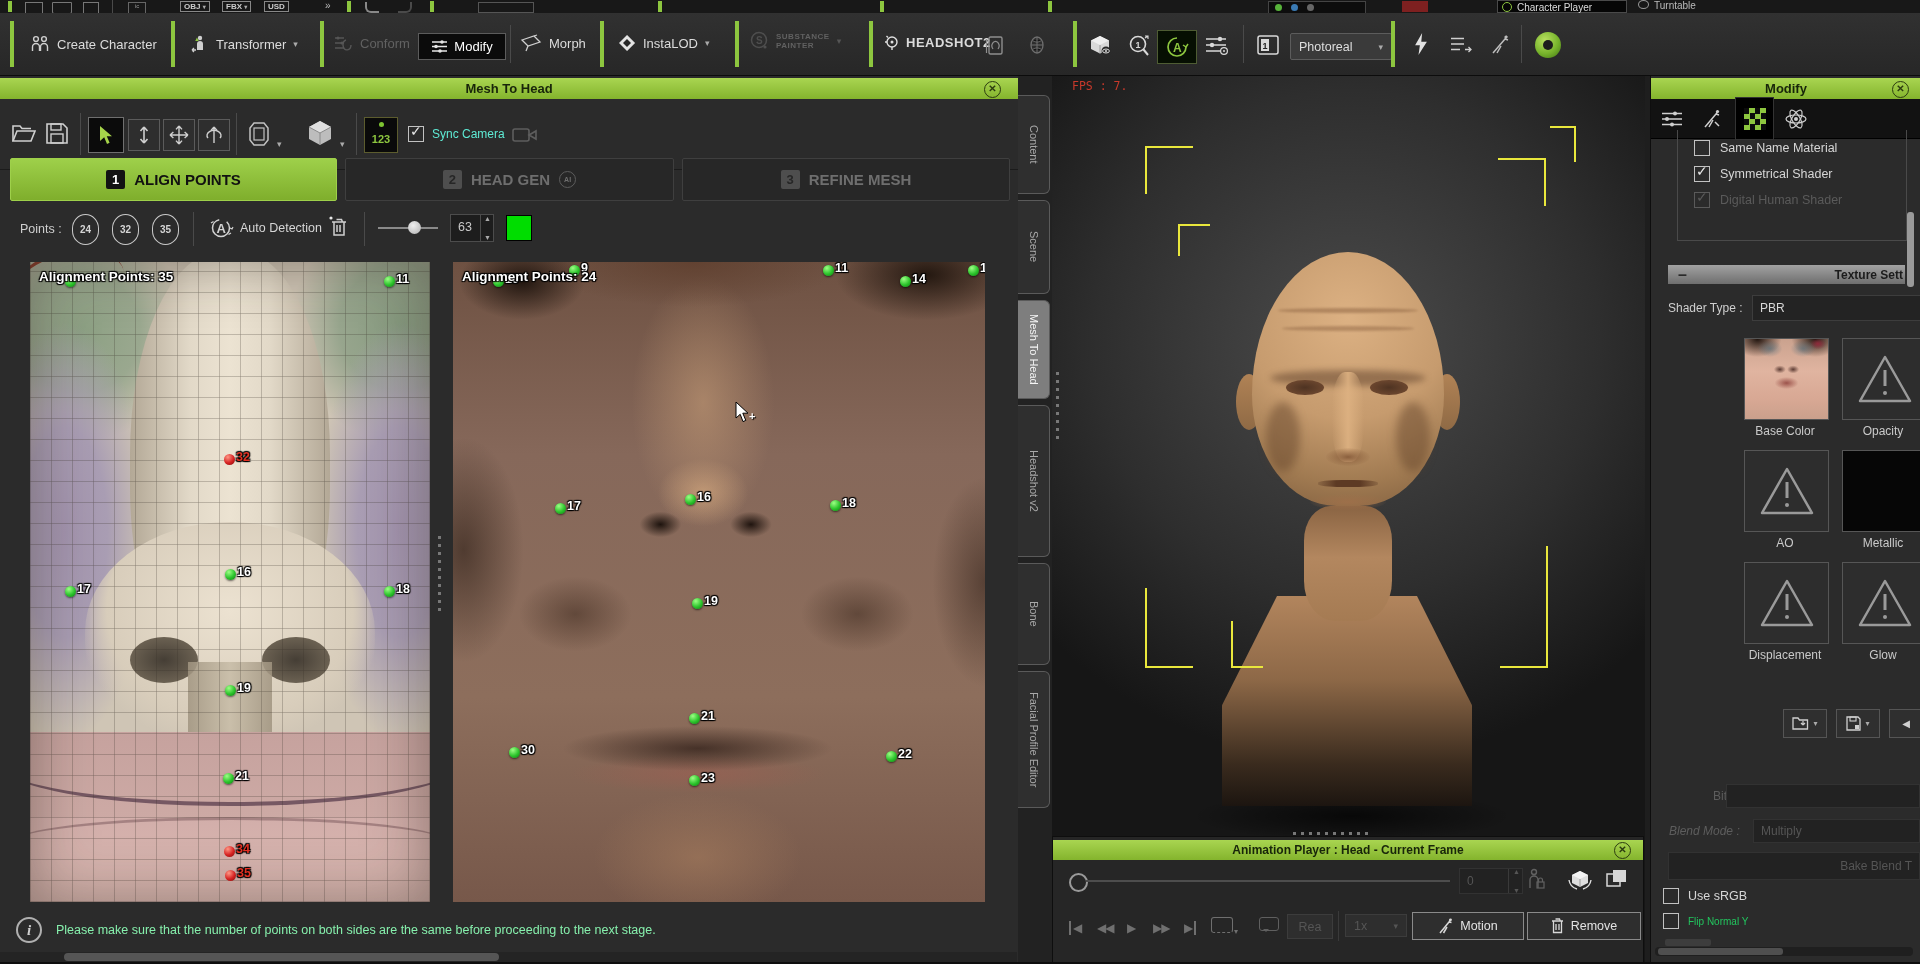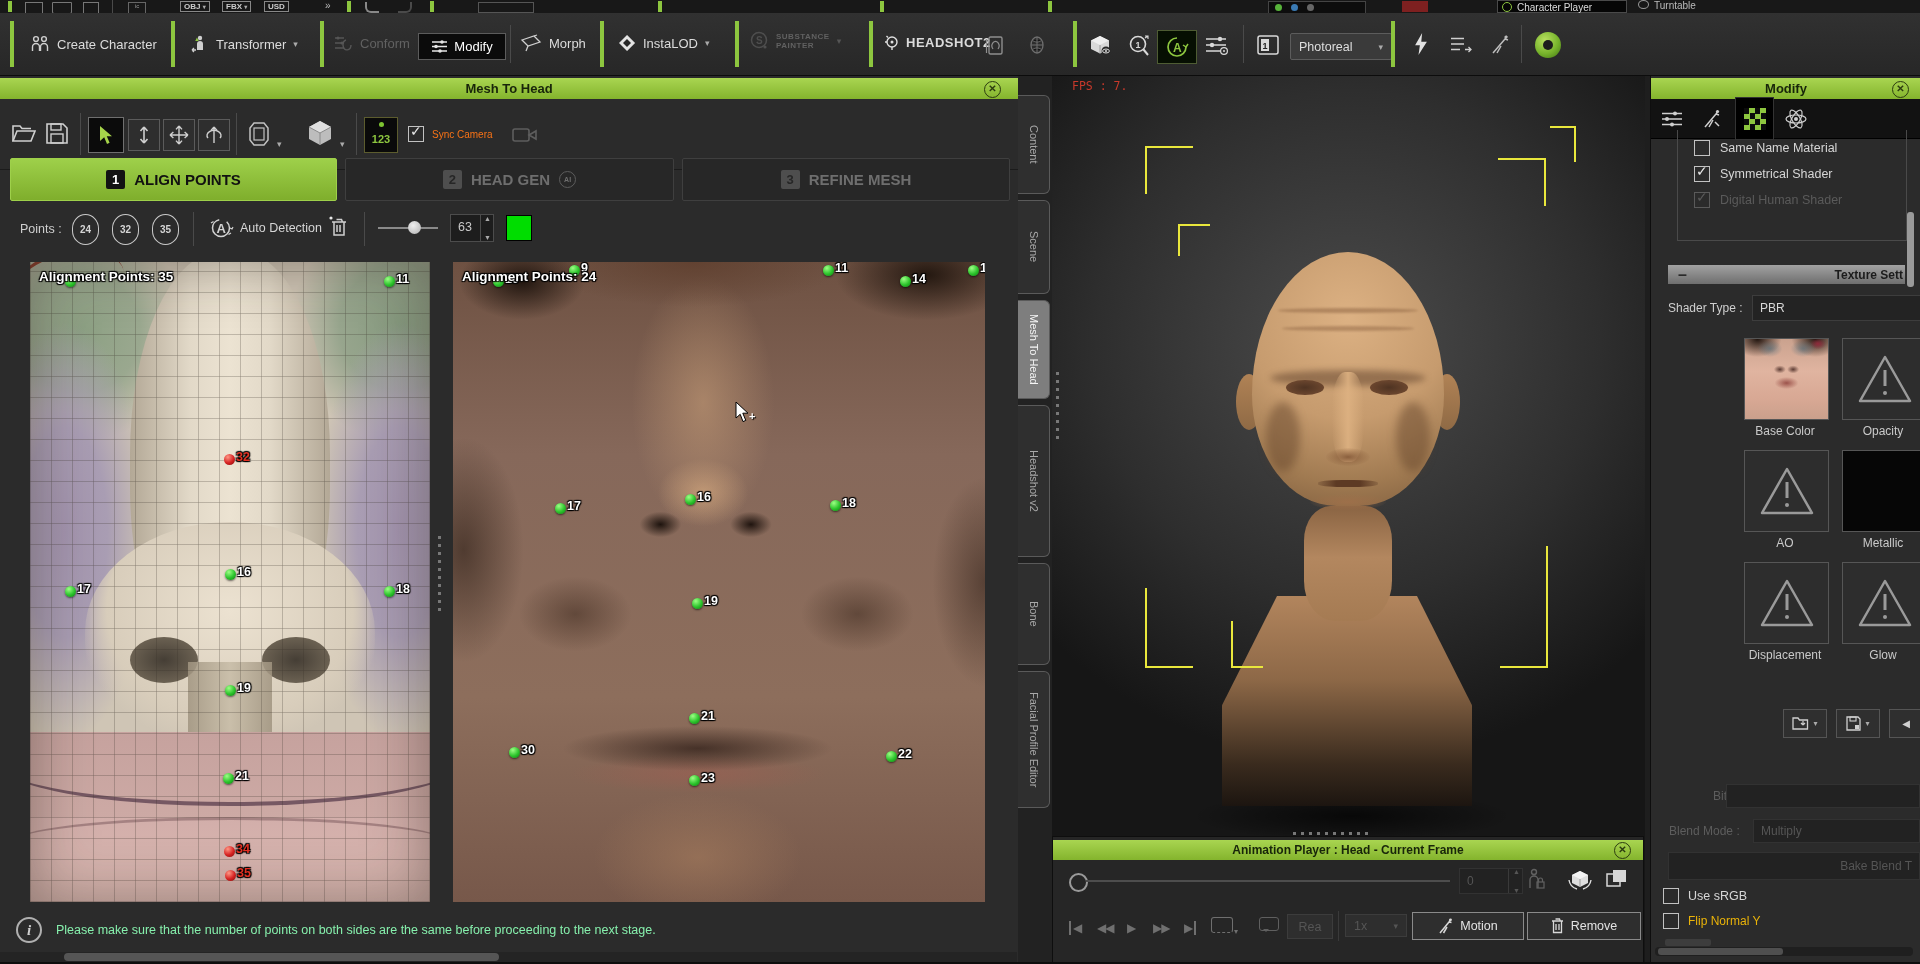--- a/index.html
+++ b/index.html
@@ -320,21 +320,21 @@
           </svg>
       </div>
       <span class="caret abs" style="left:340px;top:40px;">▾</span>
       <div class="vsep" style="left:356px;top:14px;height:42px;"></div>
       <div class="abs" style="left:364px;top:18px;width:32px;height:34px;background:#0a0a0a;border:1px solid #5c5c2e;text-align:center;">
         <i class="abs" style="left:14px;top:4px;width:5px;height:5px;border-radius:50%;background:#7ec432;"></i>
         <span style="position:absolute;left:0;width:100%;top:15px;font-size:11px;font-weight:bold;color:#8dc63f;">123</span>
       </div>
       <div class="abs" style="left:408px;top:27px;display:flex;align-items:center;gap:8px;">
         <span class="chk on"></span>
-        <span style="font-size:10px;color:#f97316;">Sync Camera</span>
+        <span style="font-size:12px;color:#5eead4;">Sync Camera</span>
       </div>
       <div class="abs" style="left:512px;top:28px;">
         <svg width="26" height="16" viewBox="0 0 26 16">
             <rect x="1" y="2" width="16" height="12" rx="2" fill="none" stroke="#5e5e5e" stroke-width="1.6"></rect>
             <path d="M17 8 l7 -4 v8 Z" fill="none" stroke="#5e5e5e" stroke-width="1.6"></path>
           </svg>
       </div>
     </div>
 
     <div class="m2h-tab active" style="left:10px;top:82px;width:325px;">
@@ -747,34 +747,34 @@
           <rect x="9" y="9" width="4" height="4" fill="#cfcfcf"></rect>
         </svg>
       <span class="caret" style="font-size:8px;">▾</span>
     </div>
     <div class="abs" style="left:238px;top:633px;width:32px;height:27px;border:1px solid #555;background:#2f2f2f;display:flex;align-items:center;justify-content:center;">
       <span style="color:#cfcfcf;font-size:10px;">◀</span>
     </div>
 
     <span class="dimlabel" style="left:18px;top:713px;margin-left:44px;">Bitmap :</span>
     <div class="fieldbox dim" style="left:75px;top:708px;width:178px;height:22px;"></div>
-    <span class="dimlabel" style="left:18px;top:748px;">Blend Mode :</span>
+    <span class="dimlabel" style="left:18px;top:748px;font-style:italic;">Blend Mode :</span>
     <div class="fieldbox dim" style="left:102px;top:743px;width:151px;height:22px;">
         <span>Multiply</span>
       </div>
     <div class="abs fieldbox dim" style="left:17px;top:776px;width:236px;height:26px;justify-content:flex-end;overflow:hidden;">
         <span style="white-space:nowrap;">Bake Blend T</span>
       </div>
     <div class="abs" style="left:12px;top:812px;display:flex;align-items:center;gap:9px;">
       <span class="chk"></span>
       <span style="font-size:12.5px;color:#d6d6d6;">Use sRGB</span>
     </div>
     <div class="abs" style="left:12px;top:837px;display:flex;align-items:center;gap:9px;">
       <span class="chk"></span>
-      <span style="font-size:12px;color:#eab308;">Flip Normal Y</span>
+      <span style="font-size:10px;color:#22c55e;">Flip Normal Y</span>
     </div>
     <div class="abs" style="left:14px;top:863px;width:46px;height:7px;background:#3d3d3d;border-radius:2px;"></div>
     <div class="abs" style="left:4px;top:871px;width:258px;height:9px;background:#1f1f1f;border-radius:4px;">
       <i class="abs" style="left:3px;top:1px;width:125px;height:7px;background:#4f4f4f;border-radius:3px;"></i>
     </div>
   <div class="thumb" style="left: 93px; top: 262px;">
 
       <div class="skin-img" style="display: block; width: 100%; height: 100%; background: radial-gradient(18px 12px at 30% 12%, rgba(90, 110, 120, 0.7), rgba(90, 110, 120, 0) 70%), radial-gradient(18px 12px at 70% 12%, rgba(90, 110, 120, 0.7), rgba(90, 110, 120, 0) 70%), radial-gradient(10px 7px at 88% 6%, rgba(150, 40, 60, 0.9), rgba(150, 40, 60, 0) 80%), radial-gradient(6px 4px at 42% 38%, rgba(60, 30, 25, 0.8), rgba(60, 30, 25, 0)), radial-gradient(6px 4px at 58% 38%, rgba(60, 30, 25, 0.8), rgba(60, 30, 25, 0)), radial-gradient(12px 6px at 50% 55%, rgba(140, 60, 55, 0.8), rgba(140, 60, 55, 0)), radial-gradient(40px 30px at 15% 0%, rgb(32, 20, 14), rgba(32, 20, 14, 0) 60%), radial-gradient(40px 30px at 85% 0%, rgb(32, 20, 14), rgba(32, 20, 14, 0) 60%), linear-gradient(rgb(202, 162, 142), rgb(224, 180, 160) 40%, rgb(216, 168, 148) 75%, rgb(202, 160, 140));"></div>
 
     </div>

